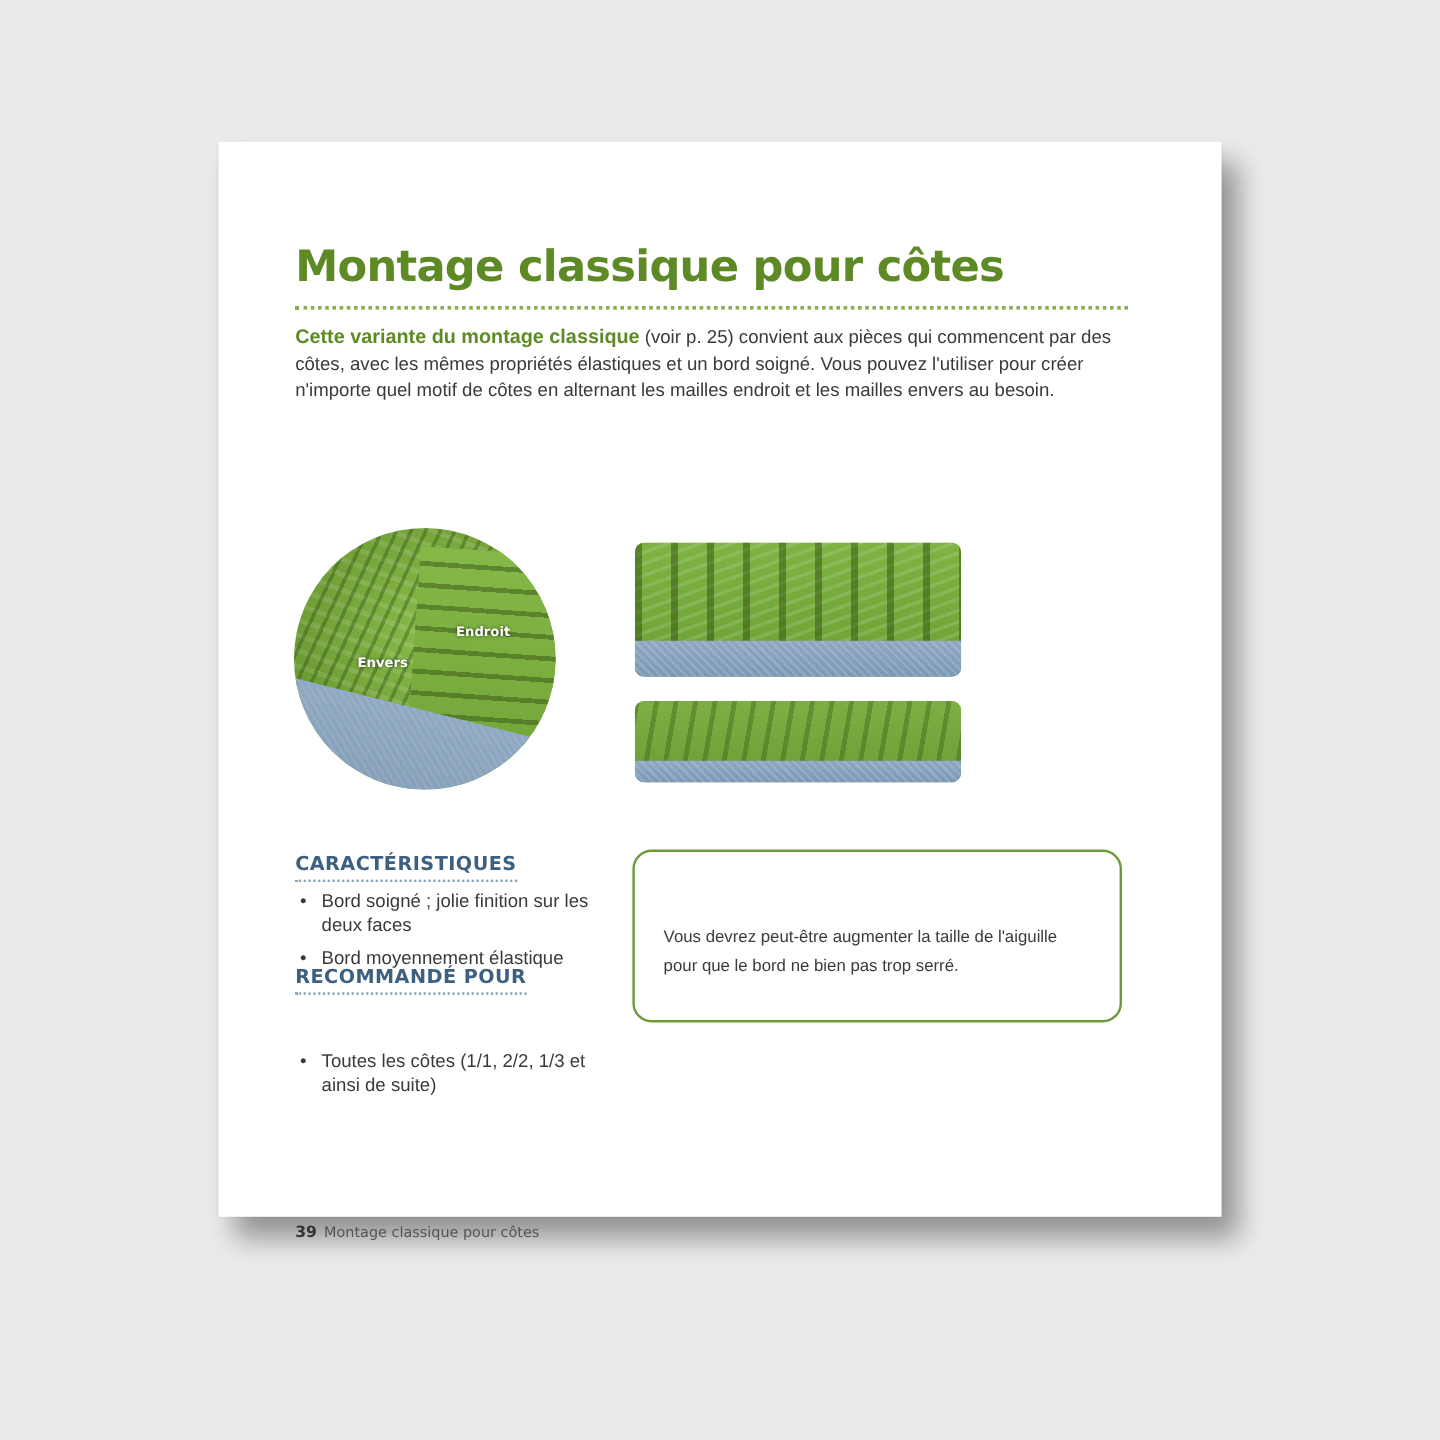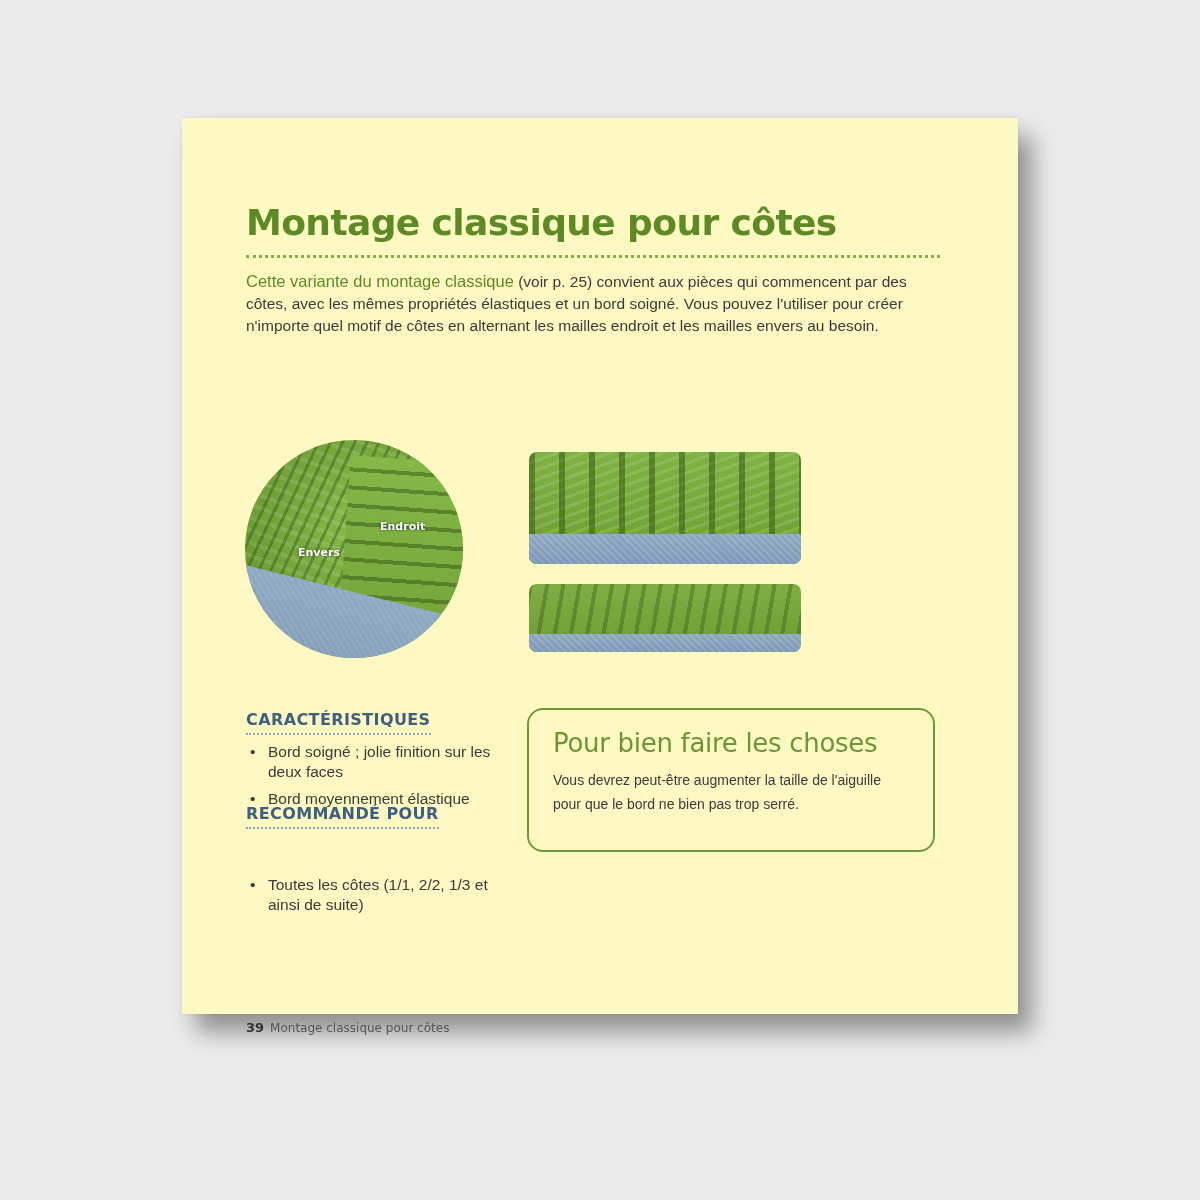--- a/index.html
+++ b/index.html
@@ -13,21 +13,21 @@
       position: relative;
       overflow: hidden;
       font-family: "DejaVu Sans", sans-serif;
     }
     .page {
       position: absolute;
       left: 182px;
       top: 118px;
       width: 836px;
       height: 896px;
-      background: #fef9c3;
+      background: #ffffff;
       box-shadow: 14px 18px 22px rgba(0,0,0,0.38), 0 0 3px rgba(0,0,0,0.08);
     }
     .title {
       position: absolute;
       left: 64px;
       top: 84px;
       margin: 0;
       font-family: "DejaVu Sans", sans-serif;
       font-weight: bold;
       font-size: 36px;
@@ -49,21 +49,21 @@
       top: 152px;
       width: 690px;
       margin: 0;
       font-family: "Liberation Sans", sans-serif;
       font-size: 15.5px;
       line-height: 22px;
       color: #3a3a3a;
     }
     .intro .lead {
       color: #5e8a26;
-      font-weight: normal;
+      font-weight: bold;
       font-size: 16.5px;
     }
     
     .circle-photo {
       position: absolute;
       left: 63px;
       top: 322px;
       width: 218px;
       height: 218px;
       border-radius: 50%;
@@ -267,21 +267,20 @@
     <li>Bord soigné ; jolie finition sur les deux faces</li>
     <li>Bord moyennement élastique</li>
   </ul>
 
   <h2 class="section-heading heading-recommended">RECOMMANDÉ POUR</h2>
   <ul class="bullet-list list-recommended">
     <li>Toutes les côtes (1/1, 2/2, 1/3 et ainsi de suite)</li>
   </ul>
 
   <div class="tip-box">
-    <h3 class="tip-title">Pour bien faire les choses</h3>
     <p class="tip-text">Vous devrez peut-être augmenter la taille de l'aiguille pour que le bord ne bien pas trop serré.</p>
   </div>
 
   <div class="footer">
     <span class="page-number">39</span><span>Montage classique pour côtes</span>
   </div>
 
 </div>
 
 </body></html>

